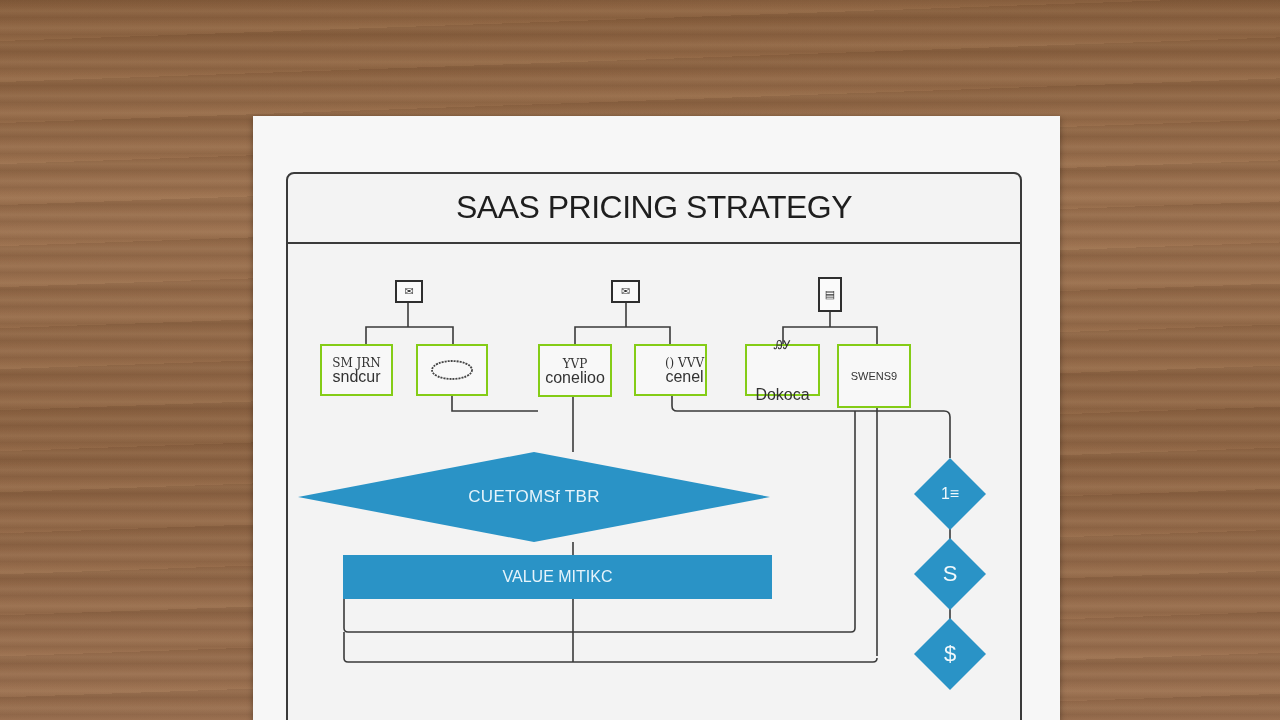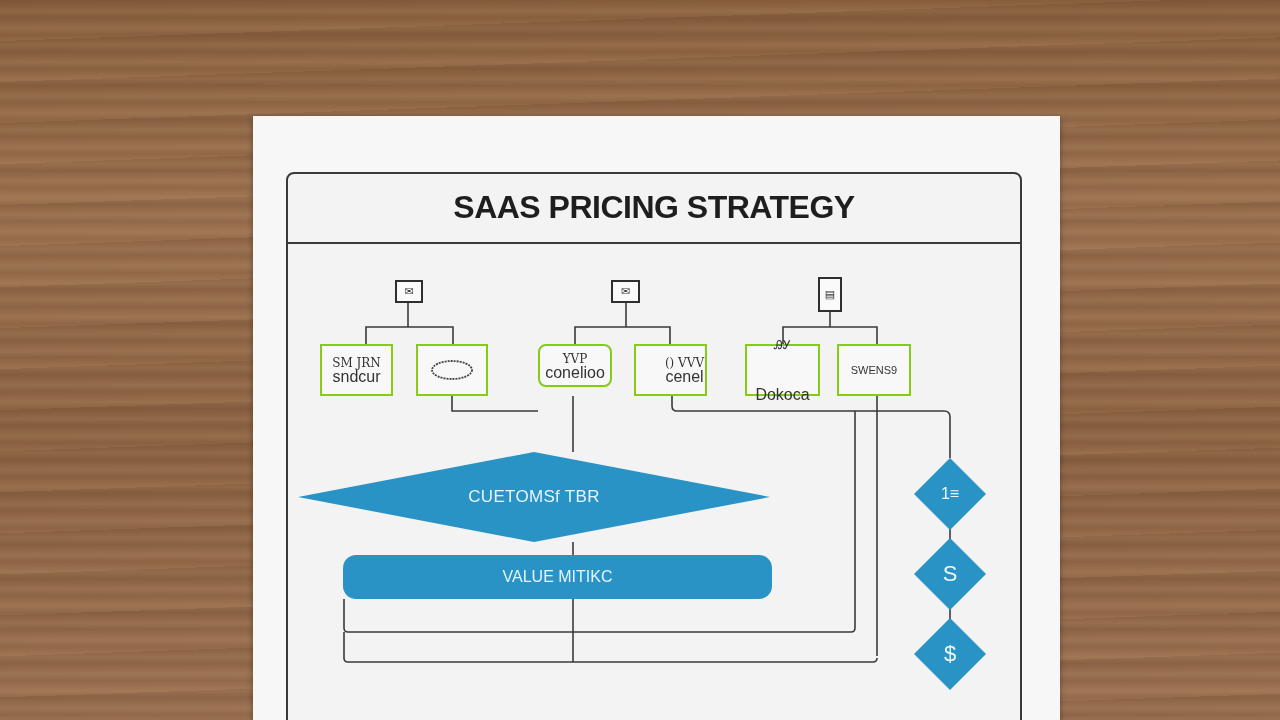--- a/index.html
+++ b/index.html
@@ -20,21 +20,21 @@
       position: absolute; left: 286px; top: 172px; width: 736px; height: 560px;
       border: 2px solid #3a3a3a; border-radius: 8px; box-sizing: border-box;
       background: #f3f3f3;
     }
     .title-bar {
       position: absolute; left: 286px; top: 172px; width: 736px; height: 72px;
       border-bottom: 2px solid #3a3a3a; box-sizing: border-box;
       display: flex; align-items: center; justify-content: center;
     }
     .title {
-      font-size: 32px; font-weight: bold; color: #1e1e1e; letter-spacing: -0.5px;
+      font-size: 32px; font-weight: normal; color: #1e1e1e; letter-spacing: -0.5px;
     }
     svg.lines { position: absolute; left: 0; top: 0; }
     .node {
       position: absolute; background: #f8f8f8; border: 2px solid #84cc16; box-sizing: border-box;
       display: flex; flex-direction: column; align-items: center; justify-content: center;
       color: #333; font-size: 11px; line-height: 13px; text-align: center;
     }
     .node .l1 { font-size: 12px; font-family: "DejaVu Serif", serif; }
     .node .l2 { font-size: 16px; }
     .iconbox {
@@ -46,21 +46,21 @@
       position: absolute; left: 298px; top: 452px; width: 472px; height: 90px; text-align: right;
     }
     .diamond-big .label {
       position: absolute; left: 0; top: 0; width: 100%; height: 100%;
       display: flex; align-items: center; justify-content: center;
       color: #e6f4fb; font-size: 17px; letter-spacing: 0.3px;
     }
     .value-bar {
       position: absolute; left: 343px; top: 555px; width: 429px; height: 44px;
       background: #2a93c6; display: flex; align-items: center; justify-content: center;
-      color: #e6f4fb; font-size: 16px; border-radius: 13px;
+      color: #e6f4fb; font-size: 16px;
     }
     .small-diamond {
       position: absolute; width: 72px; height: 72px;
     }
     .small-diamond .label {
       position: absolute; left: 0; top: 0; width: 100%; height: 100%;
       display: flex; align-items: center; justify-content: center;
       color: #f0f8fc; font-size: 22px;
     }
   </style>
@@ -116,33 +116,33 @@
 
 <div class="node" style="left:320px;top:344px;width:73px;height:52px;">
   <span class="l1">SM JRN</span>
   <span class="l2">sndcur</span>
 </div>
 <div class="node" style="left:416px;top:344px;width:72px;height:52px;">
   <svg width="46" height="26">
     <ellipse cx="23" cy="13" rx="20" ry="9" fill="none" stroke="#444" stroke-width="1.8" stroke-dasharray="2 1"></ellipse>
   </svg>
 </div>
-<div class="node" style="left:538px;top:344px;width:74px;height:43px;border-radius:8px;">
+<div class="node" style="left:538px;top:344px;width:74px;height:53px;">
   <span class="l1">YVP</span>
   <span class="l2">conelioo</span>
 </div>
 <div class="node" style="left:634px;top:344px;width:73px;height:52px;padding-left:28px;">
   <span class="l1">() VVV</span>
   <span class="l2">cenel</span>
 </div>
 <div class="node" style="left:745px;top:344px;width:75px;height:52px;gap:36px;">
   <span class="l1">ᎯᎩ</span>
   <span class="l2">Dokoca</span>
 </div>
-<div class="node" style="left:837px;top:344px;width:74px;height:52px;">
+<div class="node" style="left:837px;top:344px;width:74px;height:64px;">
   <span class="l2" style="font-size:11px;">SWENS9</span>
 </div>
 
 <div class="diamond-big">
   <svg width="472" height="90">
     <polygon points="0,45 236,0 472,45 236,90" fill="#2a93c6"></polygon>
   </svg>
   <div class="label">CUETOMSf TBR</div>
 </div>
 

